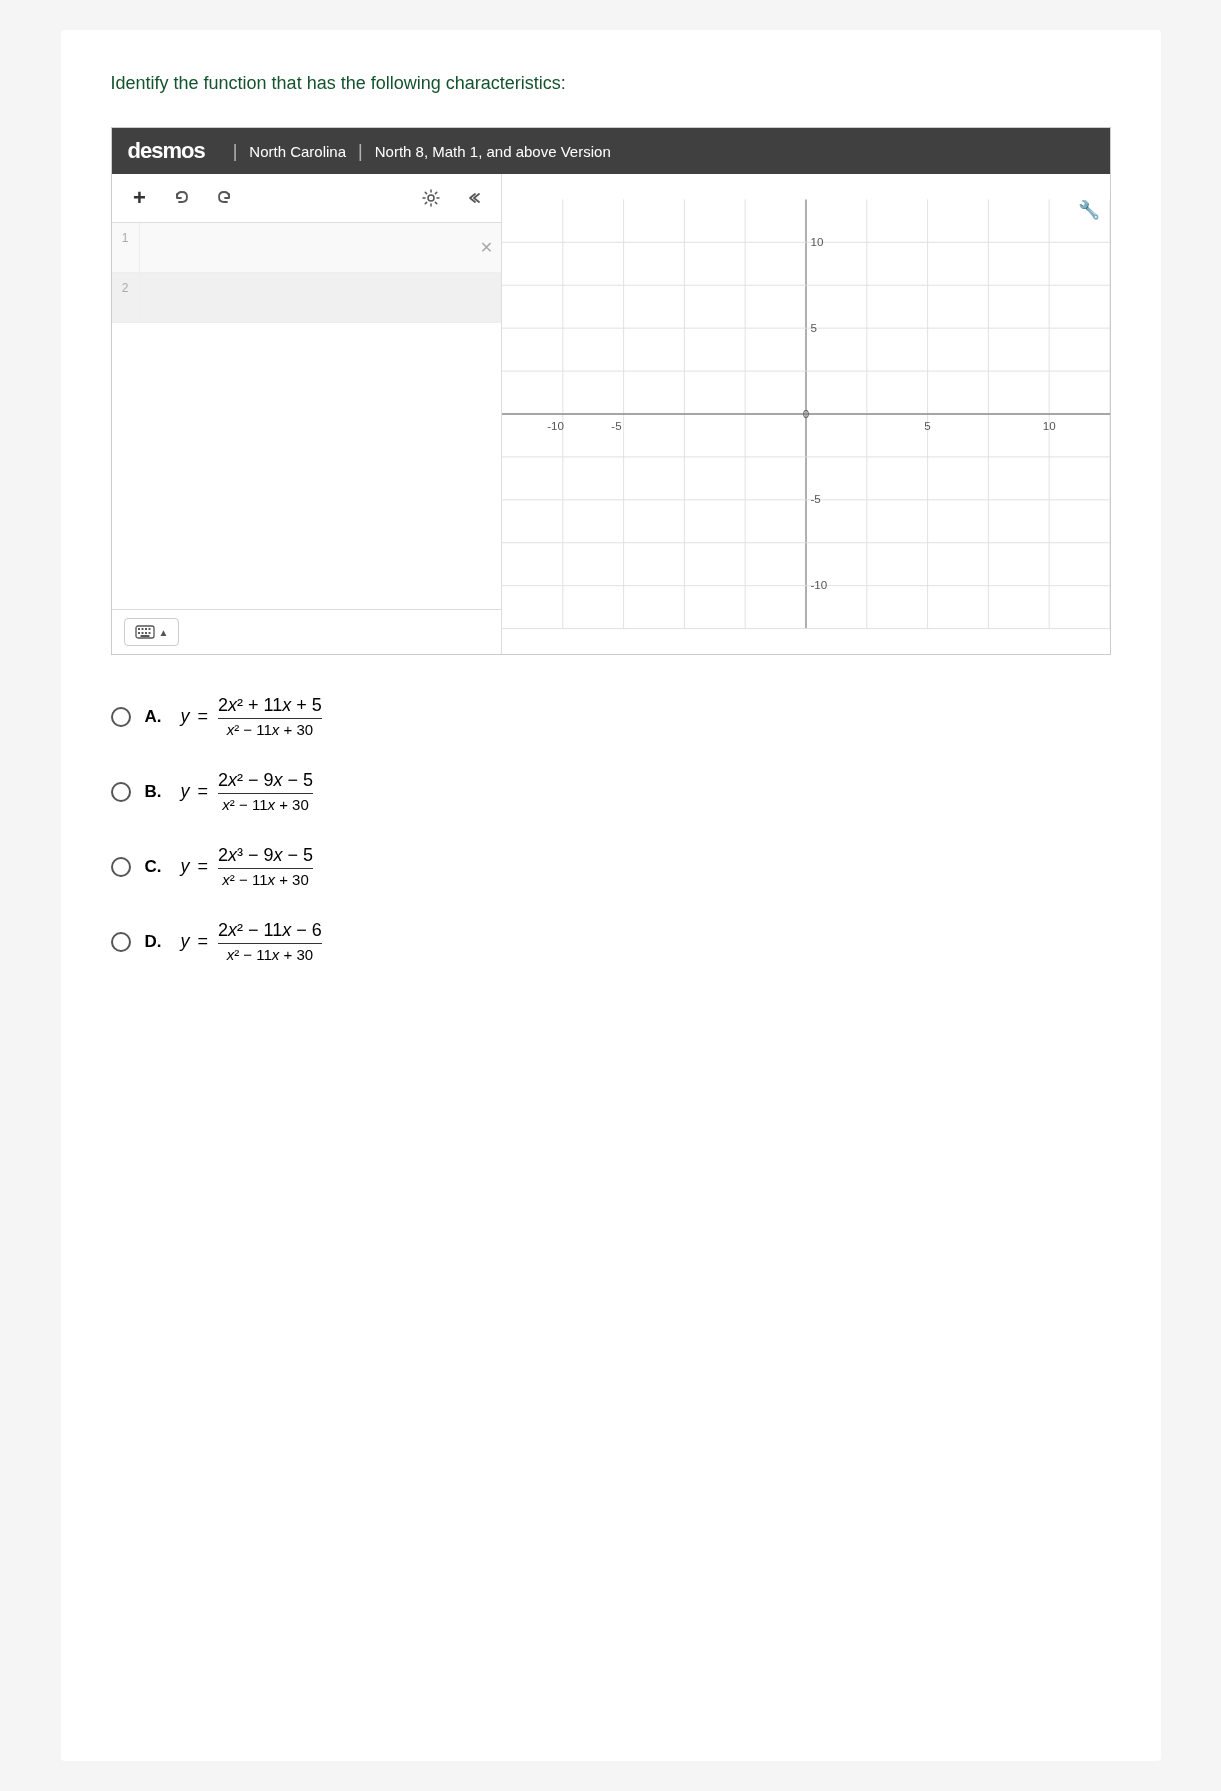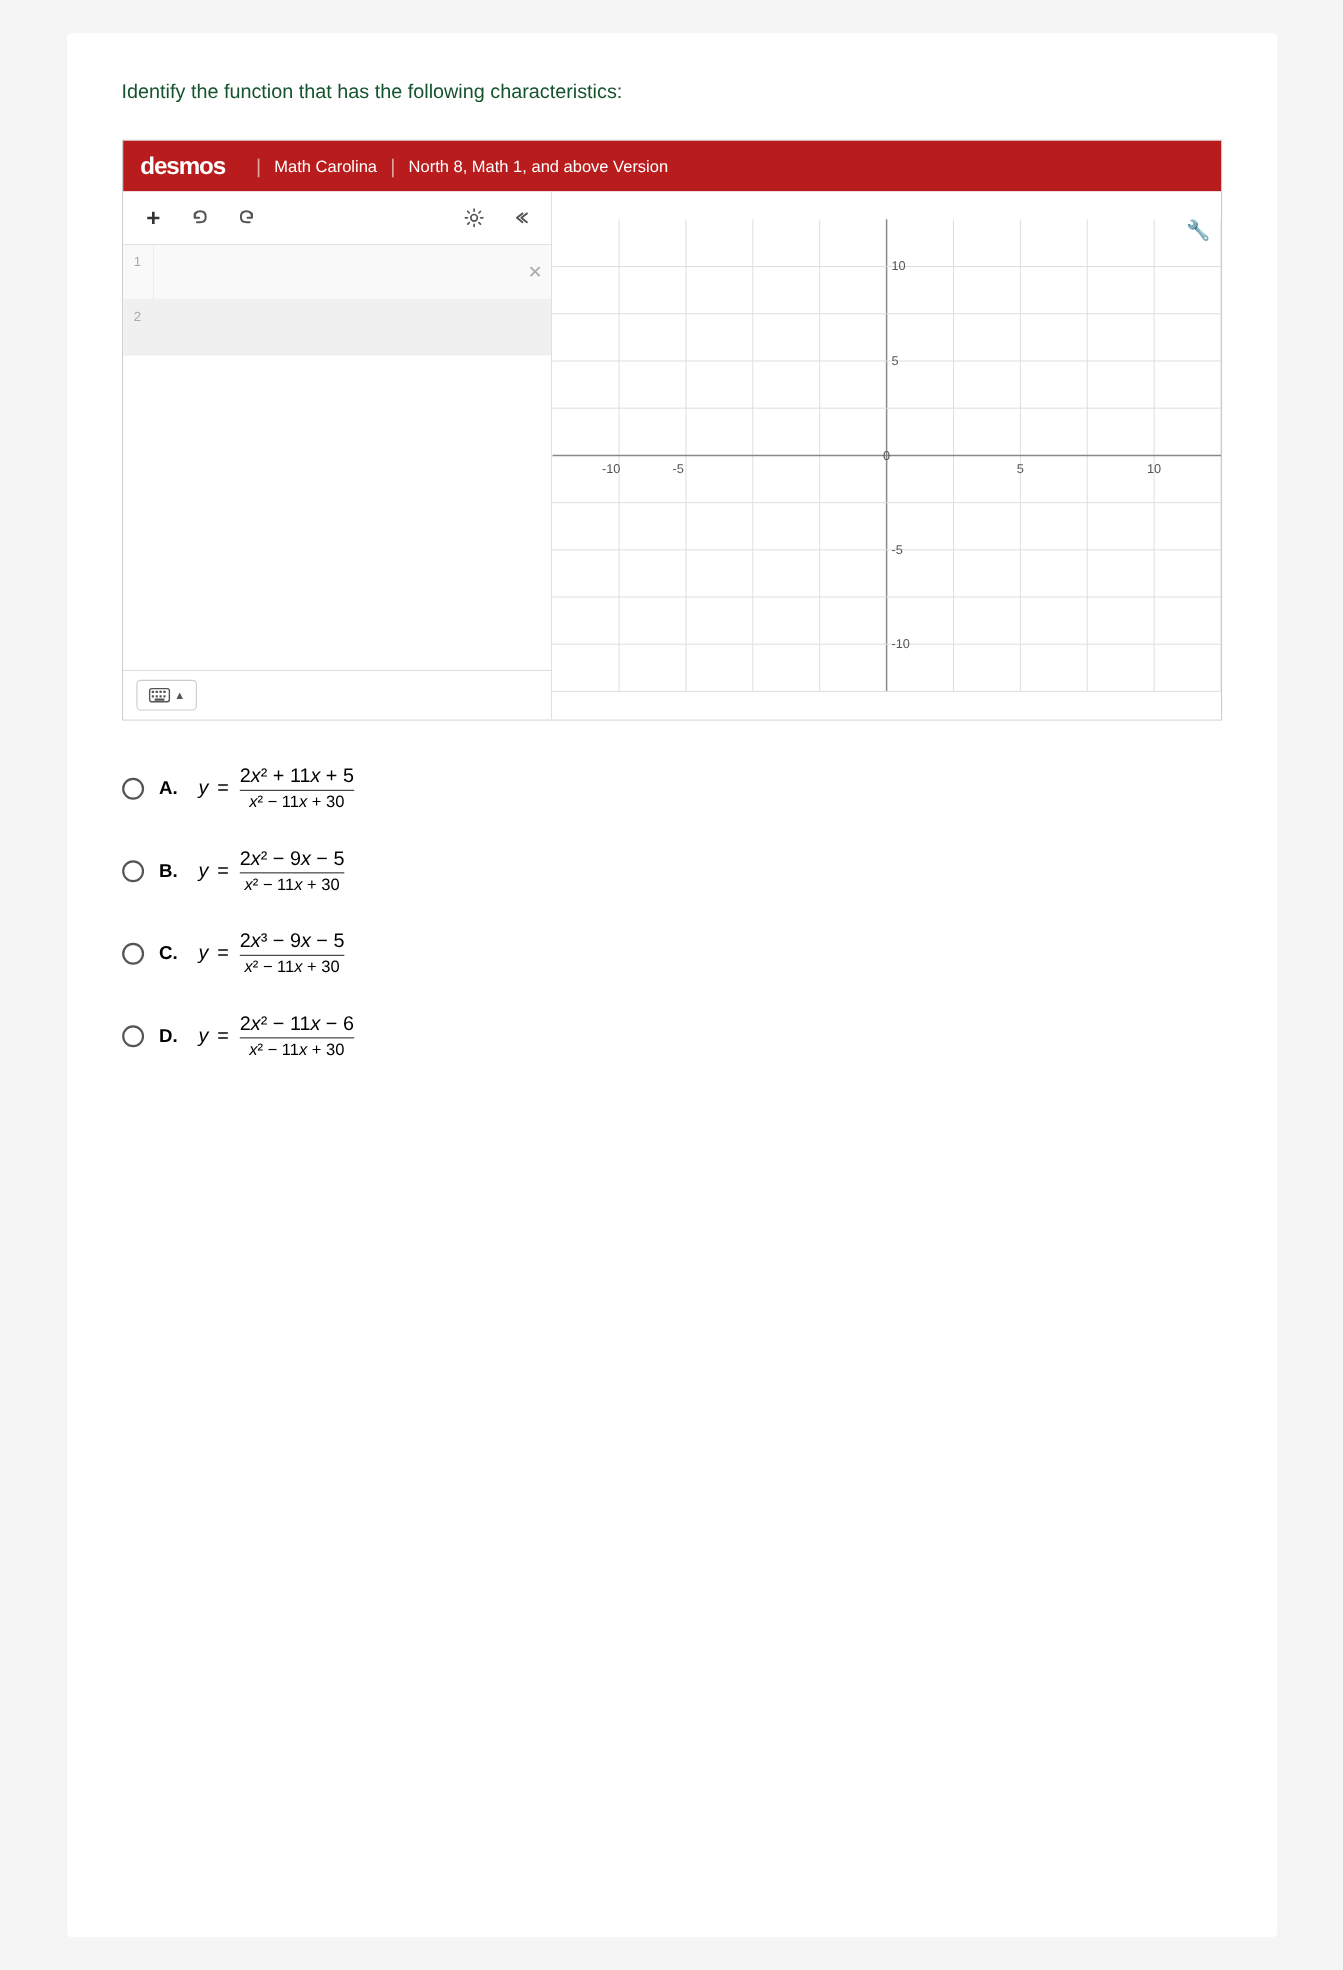--- a/index.html
+++ b/index.html
@@ -29,21 +29,21 @@
       color: #222;
       margin-bottom: 22px;
       line-height: 1.5;
     }
     .desmos-widget {
       border: 1px solid #ccc;
       margin-top: 30px;
       margin-bottom: 40px;
     }
     .desmos-header {
-      background: #b91c1c;
+      background: #404040;
       color: white;
       display: flex;
       align-items: center;
       padding: 10px 16px;
       gap: 0;
       font-size: 16px;
     }
     .desmos-logo {
       font-size: 22px;
       font-weight: bold;
@@ -226,21 +226,21 @@
 <div class="page-container">
 
   <div class="question-text">Identify the function that has the following characteristics:</div>
 
 
   <div class="desmos-widget">
 
     <div class="desmos-header">
       <span class="desmos-logo">desmos</span>
       <span class="desmos-divider">|</span>
-      <span class="desmos-subtitle">Math Carolina</span>
+      <span class="desmos-subtitle">North Carolina</span>
       <span class="desmos-divider">|</span>
       <span class="desmos-subtitle">North 8, Math 1, and above Version</span>
     </div>
 
     <div class="desmos-body">
 
       <div class="desmos-sidebar">
 
         <div class="desmos-toolbar">
           <button class="toolbar-btn toolbar-plus">+</button>

